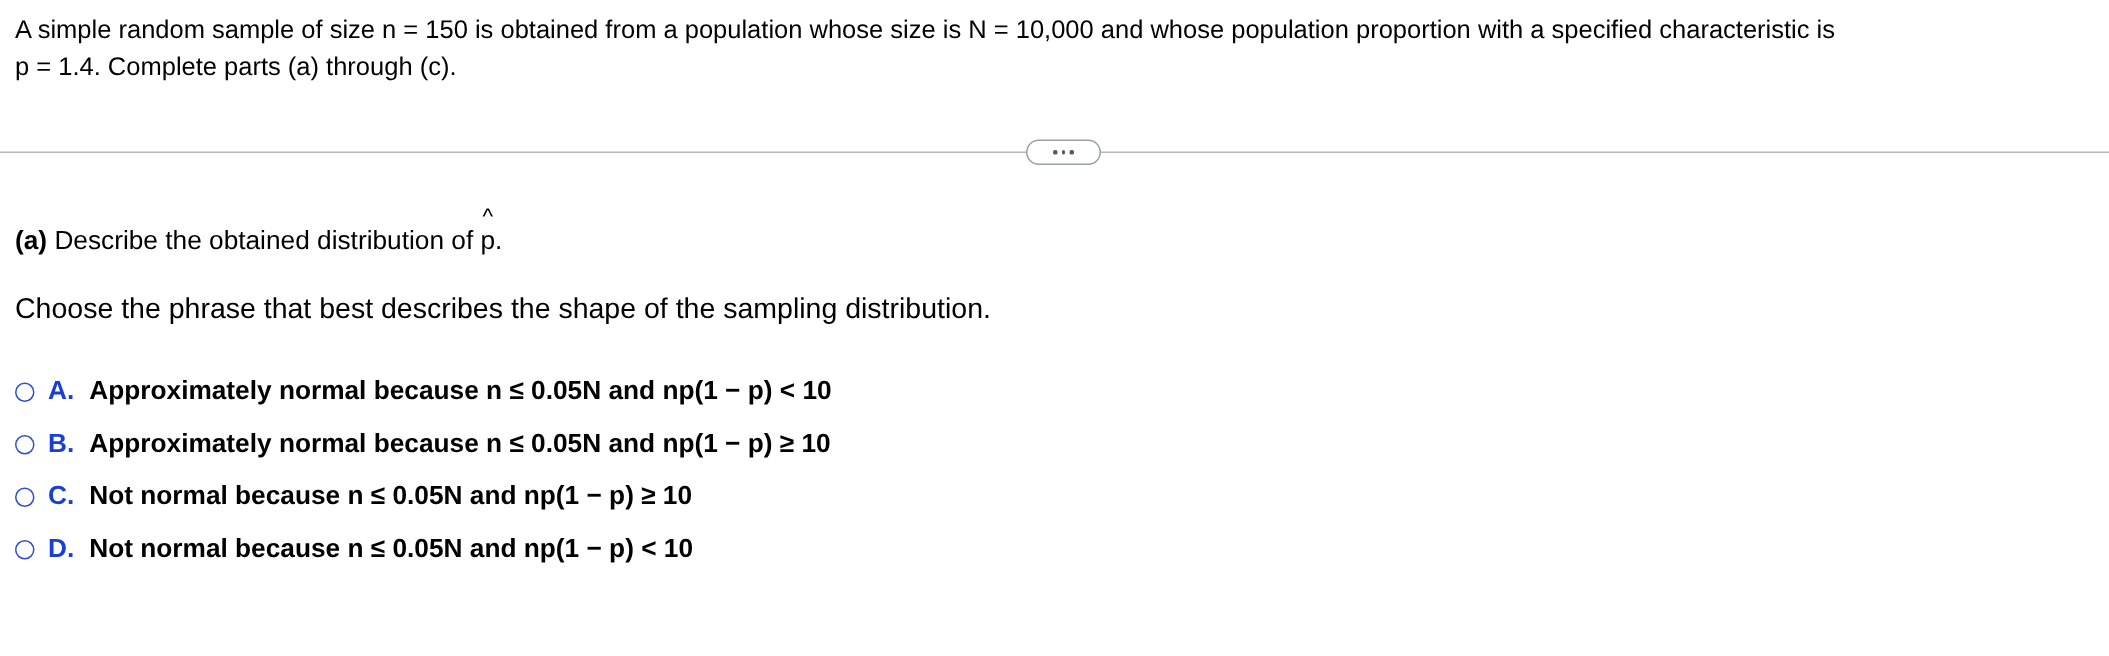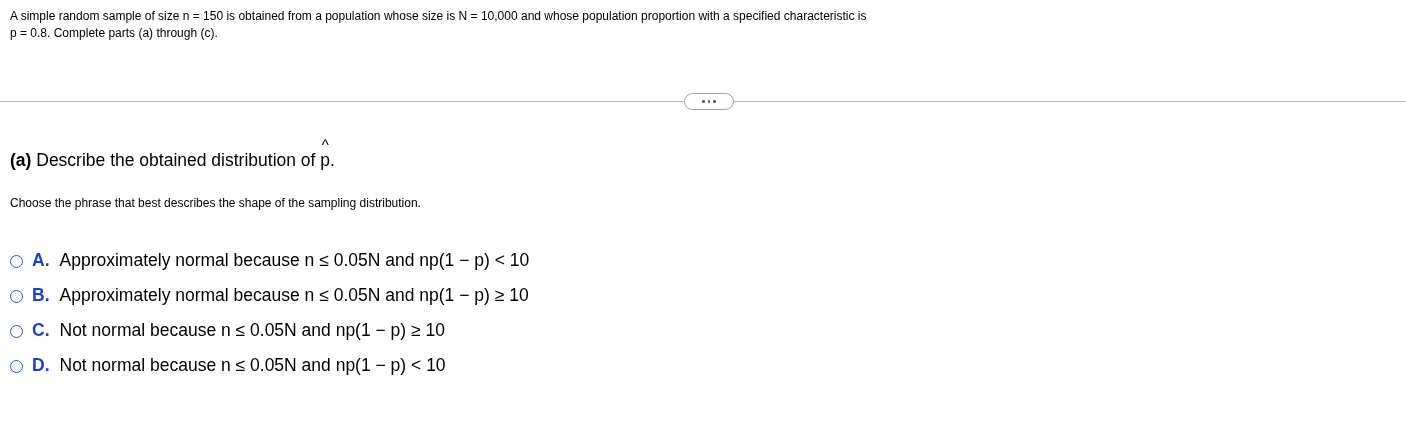--- a/index.html
+++ b/index.html
@@ -18,21 +18,21 @@
   .page {
     position: relative;
     width: 1406px;
     height: 437px;
   }
   .problem-statement {
     position: absolute;
     left: 10px;
     top: 8px;
     width: 1386px;
-    font-size: 12px;
+    font-size: 17px;
     line-height: 1.45;
     color: #000;
   }
   .problem-statement .ln {
     white-space: nowrap;
   }
   .divider-wrap {
     position: absolute;
     left: 0;
     top: 101px;
@@ -94,21 +94,21 @@
     left: 50%;
     transform: translateX(-50%);
     top: -13px;
     font-size: 15px;
     line-height: 1;
   }
   .prompt {
     position: absolute;
     left: 10px;
     top: 196px;
-    font-size: 12px;
+    font-size: 19px;
     white-space: nowrap;
   }
   .choices {
     position: absolute;
     left: 10px;
     top: 250px;
     width: 1380px;
   }
   .choice {
     display: flex;
@@ -130,30 +130,31 @@
   }
   .choice-letter {
     color: #1a3fd4;
     font-weight: bold;
     margin-right: 10px;
     white-space: nowrap;
   }
   .choice-text {
     color: #000000;
     white-space: nowrap;
+    font-weight: bold;
   }
 </style>
 </head>
 <body>
 
 <div class="page">
 
   <div class="problem-statement">
     <div class="ln">A simple random sample of size n = 150 is obtained from a population whose size is N = 10,000 and whose population proportion with a specified characteristic is</div>
-    <div class="ln">p = 0.8. Complete parts (a) through (c).</div>
+    <div class="ln">p = 1.4. Complete parts (a) through (c).</div>
   </div>
 
   <div class="divider-wrap">
     <div class="divider-line"></div>
     <div class="divider-pill">
       <div class="dots">
         <span class="dot"></span>
         <span class="dot"></span>
         <span class="dot"></span>
       </div>

